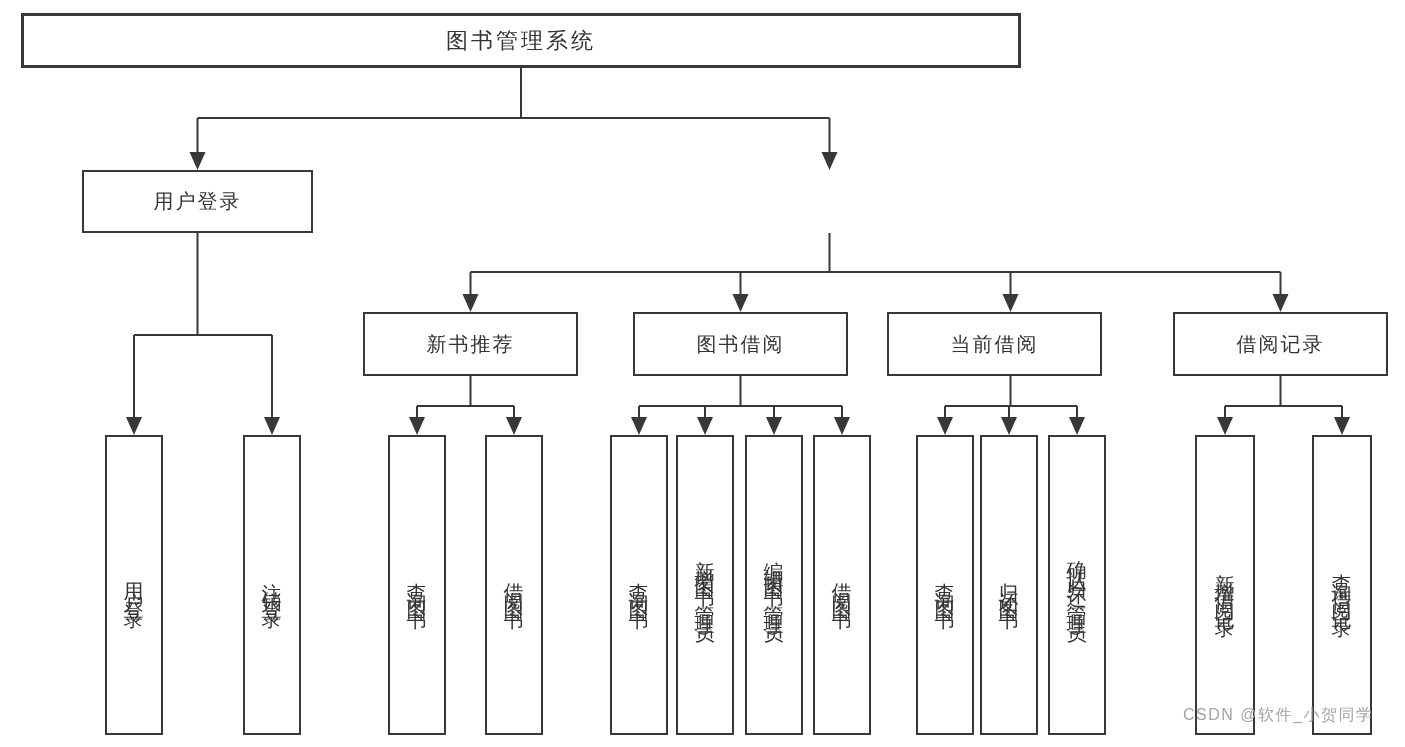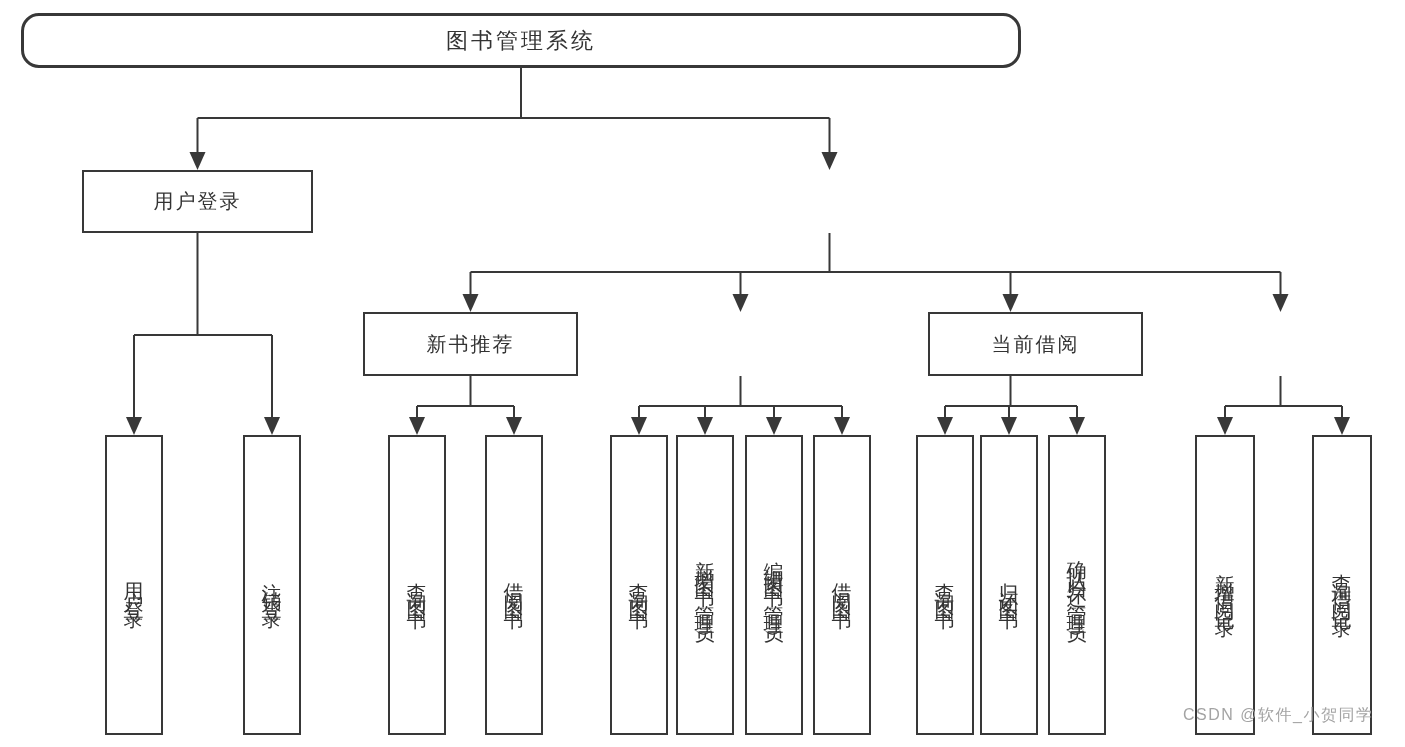--- a/index.html
+++ b/index.html
@@ -37,33 +37,32 @@
     display: flex;
     align-items: center;
     justify-content: center;
     text-align: center;
   }
   .node-root {
     left: 21px; top: 13px; width: 1000px; height: 55px;
     border-width: 3px;
     font-size: 22px;
     letter-spacing: 3px;
-    border-radius: 18px;
   }
   .node-mid {
     height: 63px;
     font-size: 20px;
     letter-spacing: 2px;
   }
   .l2-a { left: 82px;  top: 170px; width: 231px; }
   .l2-b { left: 712px; top: 170px; width: 235px; }
   .l3   { top: 312px; width: 215px; height: 64px; }
   .l3-1 { left: 363px; }
   .l3-2 { left: 633px; }
-  .l3-3 { left: 928px; }
+  .l3-3 { left: 887px; }
   .l3-4 { left: 1173px; }
   .leaf {
     top: 435px;
     width: 58px;
     height: 300px;
     font-size: 20px;
   }
   .leaf.wide { width: 60px; }
   .leaf > span {
     writing-mode: vertical-rl;
@@ -165,23 +164,29 @@
     <span>图书管理系统</span>
   </div>
 
   <div class="node node-mid l2-a">
     <span>用户登录</span>
   </div>
 
   <div class="node node-mid l3 l3-1">
     <span>新书推荐</span>
   </div>
+  <div class="node node-mid l3 l3-2">
+    <span>图书借阅</span>
+  </div>
   <div class="node node-mid l3 l3-3">
     <span>当前借阅</span>
   </div>
+  <div class="node node-mid l3 l3-4">
+    <span>借阅记录</span>
+  </div>
 
   <div class="node leaf lf-1">
     <span>用户登录</span>
   </div>
   <div class="node leaf lf-2">
     <span>注销登录</span>
   </div>
   <div class="node leaf lf-3">
     <span>查询图书</span>
   </div>

